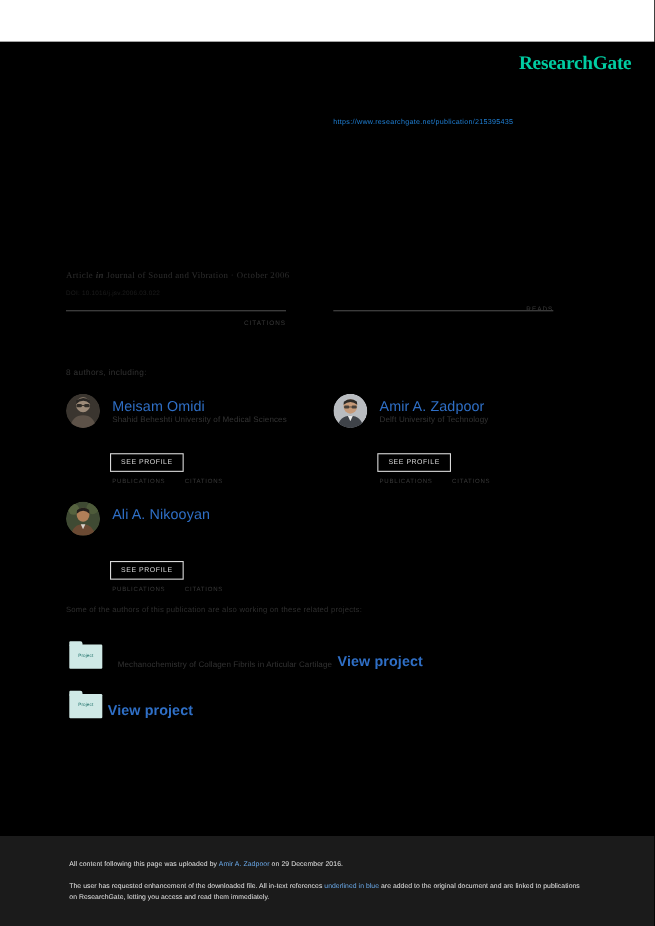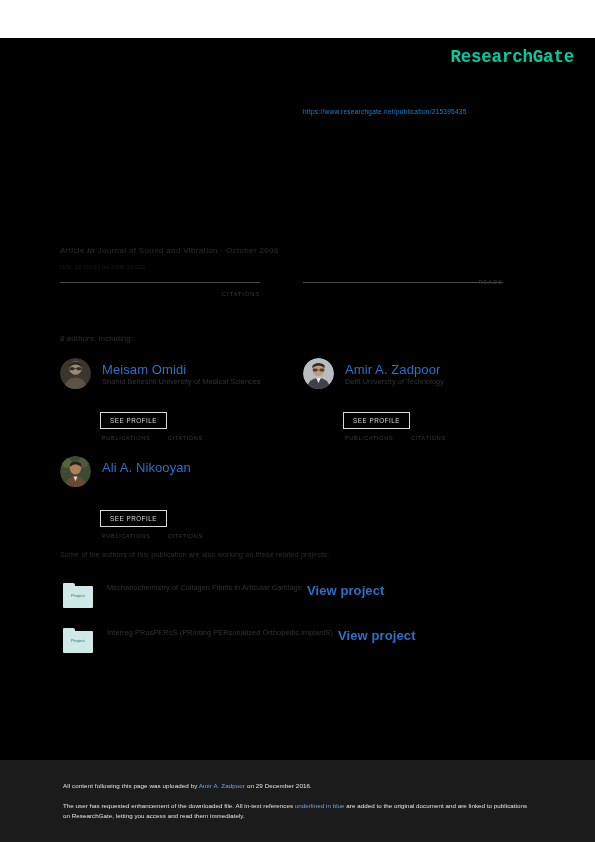--- a/index.html
+++ b/index.html
@@ -32,21 +32,21 @@
     position: absolute;
     left: 0; top: 760px;
     width: 595px; height: 82px;
     background: #1b1b1b;
   }
 
   
   .rg-logo {
     position: absolute;
     right: 21px; top: 47px;
-    font-family: Liberation Mono, monospace;
+    font-family: Liberation Serif, serif;
     font-size: 17.5px;
     font-weight: bold;
     color: #00cca2;
     letter-spacing: -0.2px;
     white-space: nowrap;
   }
   .rg-url {
     position: absolute;
     left: 303px; top: 108px;
     font-size: 6.5px;
@@ -56,20 +56,21 @@
   }
 
   
   .article-line {
     position: absolute;
     left: 60px; top: 246px;
     font-size: 8px;
     color: #2e2e2e;
     letter-spacing: 0.35px;
     white-space: nowrap;
+    font-family: Liberation Serif, serif;
   }
   .article-line .art-word { color: #2e2e2e; }
   .article-line .art-in {
     font-style: italic;
     font-weight: bold;
     color: #2b2b2b;
   }
   .article-line .art-journal { color: #2e2e2e; }
   .doi-line {
     position: absolute;
@@ -193,21 +194,21 @@
     position: absolute;
     left: 60px; top: 551px;
     font-size: 7px;
     color: #2e2e2e;
     letter-spacing: 0.2px;
   }
   .project-row {
     position: absolute;
     left: 63px;
     display: flex;
-    align-items: flex-start;
+    align-items: flex-end;
   }
   .project-row-1 { top: 583px; }
   .project-row-2 { top: 628px; }
 
   .project-icon {
     width: 30px; height: 25px;
     position: relative;
     flex: 0 0 auto;
   }
   .project-icon .folder-tab {
@@ -399,21 +400,20 @@
   <div class="project-title">Mechanochemistry of Collagen Fibrils in Articular Cartilage</div>
   <div class="view-project">View project</div>
 </div>
 
 <div class="project-row project-row-2">
   <div class="project-icon">
     <div class="folder-tab"></div>
     <div class="folder-body"></div>
     <div class="folder-text">Project</div>
   </div>
-  <div class="project-title">Interreg PRosPERoS (PRInting PERsonalized Orthopedic implantS)</div>
   <div class="view-project">View project</div>
 </div>
 
 <div class="footer-line-1">
   <span class="inline">All content following this page was uploaded by </span><span class="footer-link inline">Amir A. Zadpoor</span><span class="inline"> on 29 December 2016.</span>
 </div>
 
 <div class="footer-para">
   <span class="inline">The user has requested enhancement of the downloaded file. All in-text references </span><span class="blue-underline inline">underlined in blue</span><span class="inline"> are added to the original document and are linked to publications on ResearchGate, letting you access and read them immediately.</span>
 </div>

